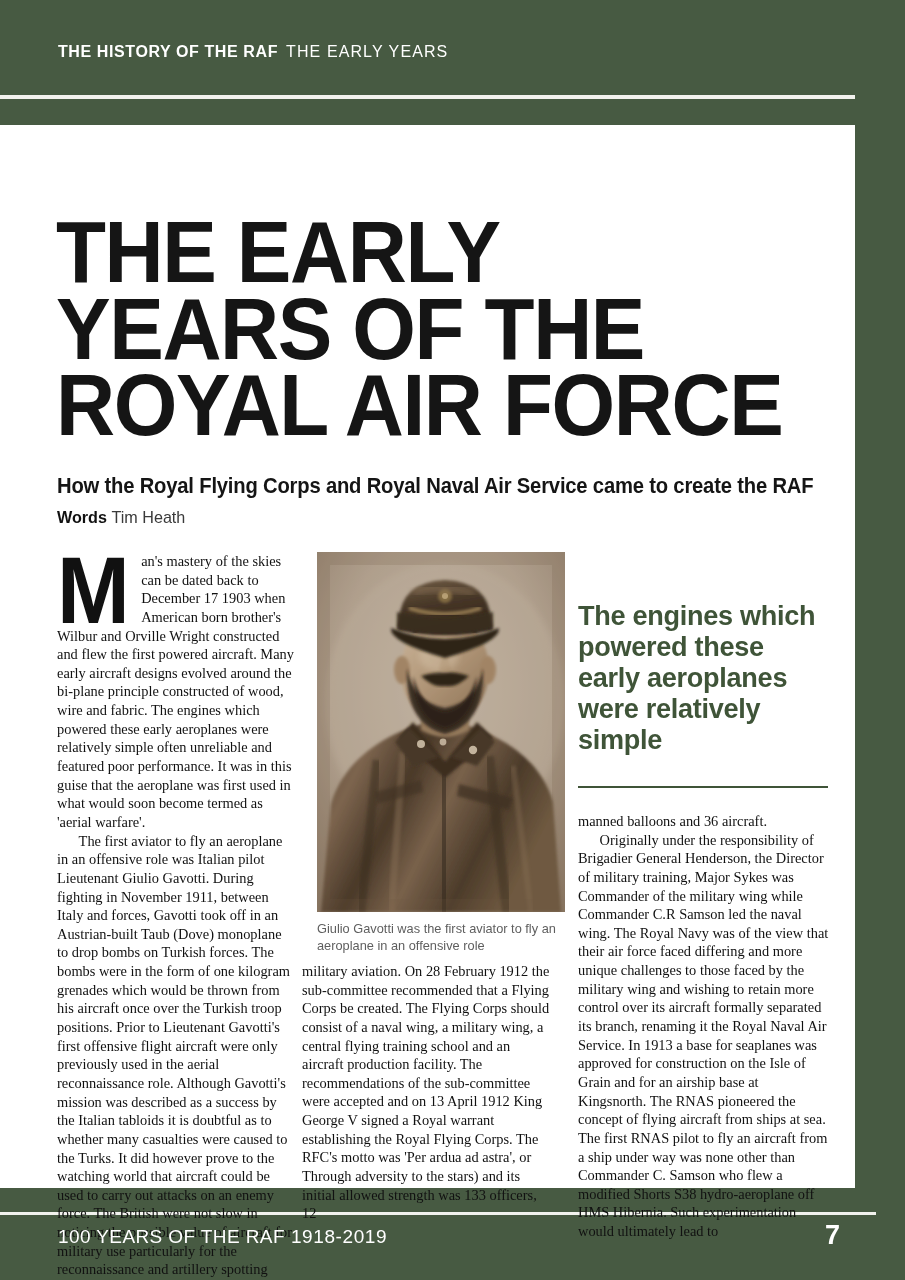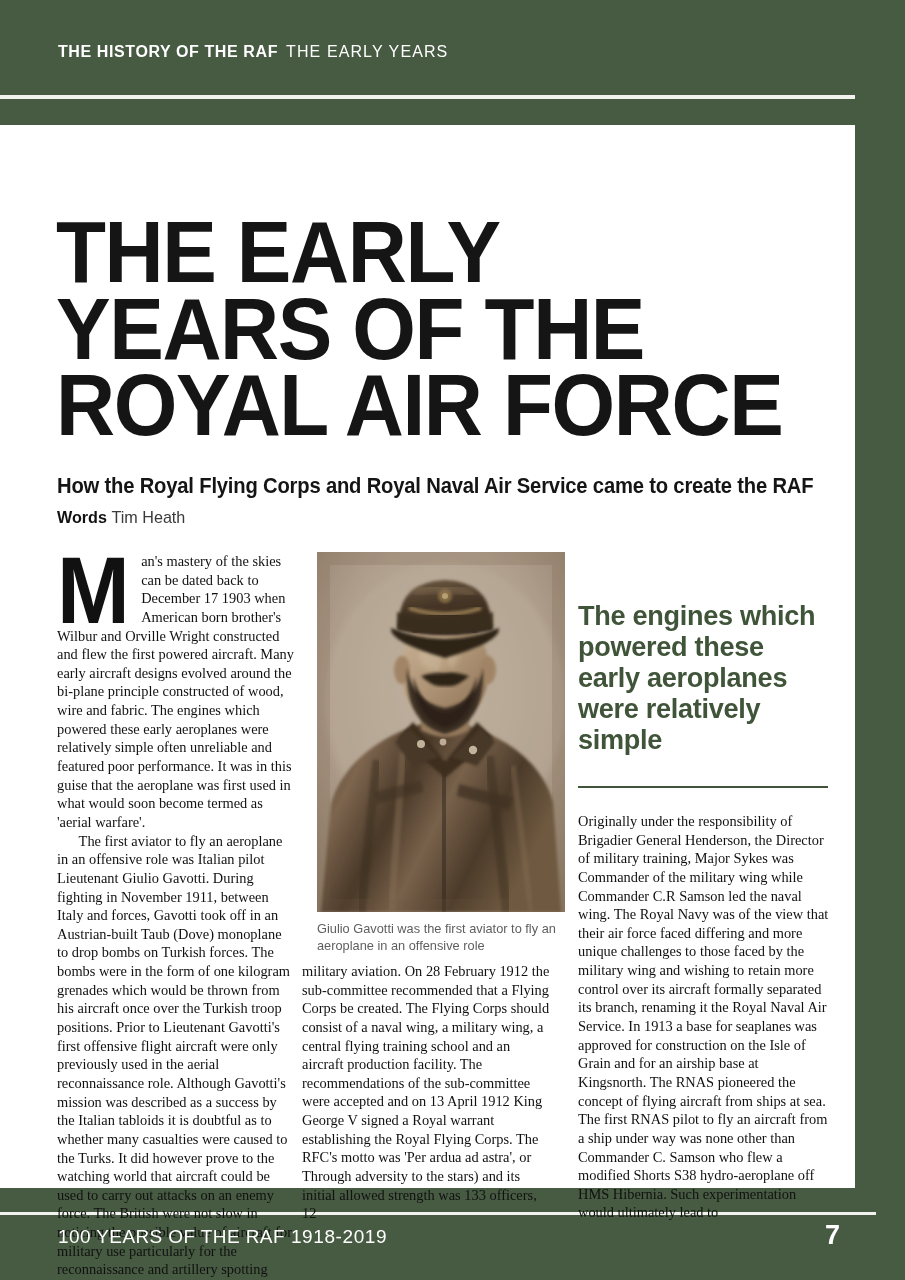--- a/index.html
+++ b/index.html
@@ -351,20 +351,21 @@
   <div class="caption">Giulio Gavotti was the first aviator to fly an aeroplane in an offensive role</div>
 
   <div class="col" id="col2">
     <p><span>military aviation. On 28 February 1912 the sub-committee recommended that a Flying Corps be created. The Flying Corps should consist of a naval wing, a military wing, a central flying training school and an aircraft production facility. The recommendations of the sub-committee were accepted and on 13 April 1912 King George V signed a Royal warrant establishing the Royal Flying Corps. The RFC's motto was 'Per ardua ad astra', or Through adversity to the stars) and its initial allowed strength was 133 officers, 12</span></p>
   </div>
 
   <div class="pullquote">The engines which powered these early aeroplanes were relatively simple</div>
   <div class="pullquote-rule"></div>
 
   <div class="col" id="col3">
+    <p><span>manned balloons and 36 aircraft.</span></p>
     <p><span>Originally under the responsibility of Brigadier General Henderson, the Director of military training, Major Sykes was Commander of the military wing while Commander C.R Samson led the naval wing. The Royal Navy was of the view that their air force faced differing and more unique challenges to those faced by the military wing and wishing to retain more control over its aircraft formally separated its branch, renaming it the Royal Naval Air Service. In 1913 a base for seaplanes was approved for construction on the Isle of Grain and for an airship base at Kingsnorth. The RNAS pioneered the concept of flying aircraft from ships at sea. The first RNAS pilot to fly an aircraft from a ship under way was none other than Commander C. Samson who flew a modified Shorts S38 hydro-aeroplane off HMS Hibernia. Such experimentation would ultimately lead to</span></p>
   </div>
 
   <div class="footer-text">
     <span class="strong">100 YEARS OF THE RAF</span><span class="light">1918-2019</span>
   </div>
   <div class="footer-page">7</div>
 
 </div>
 

